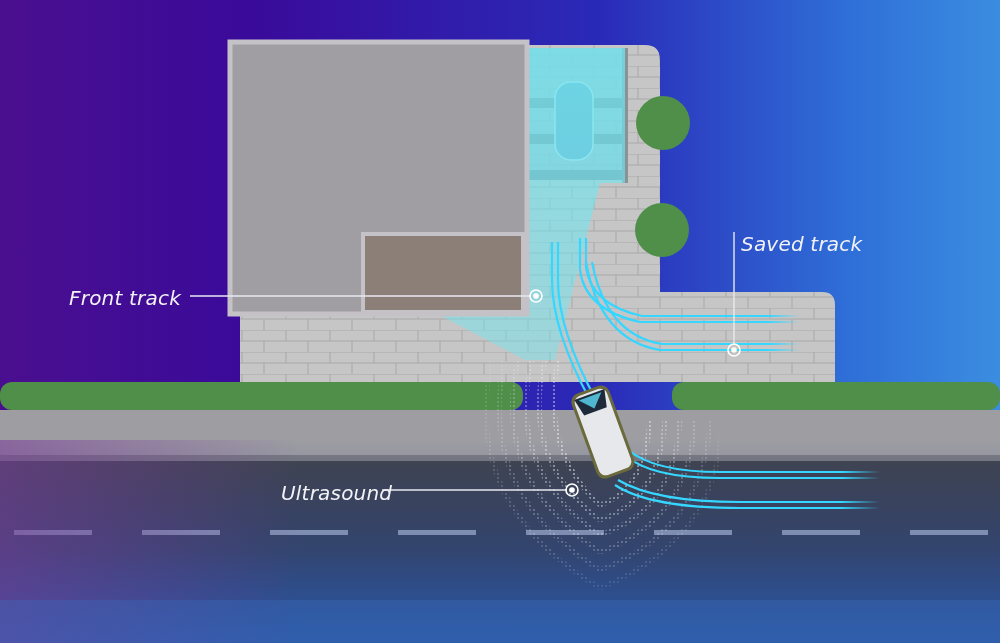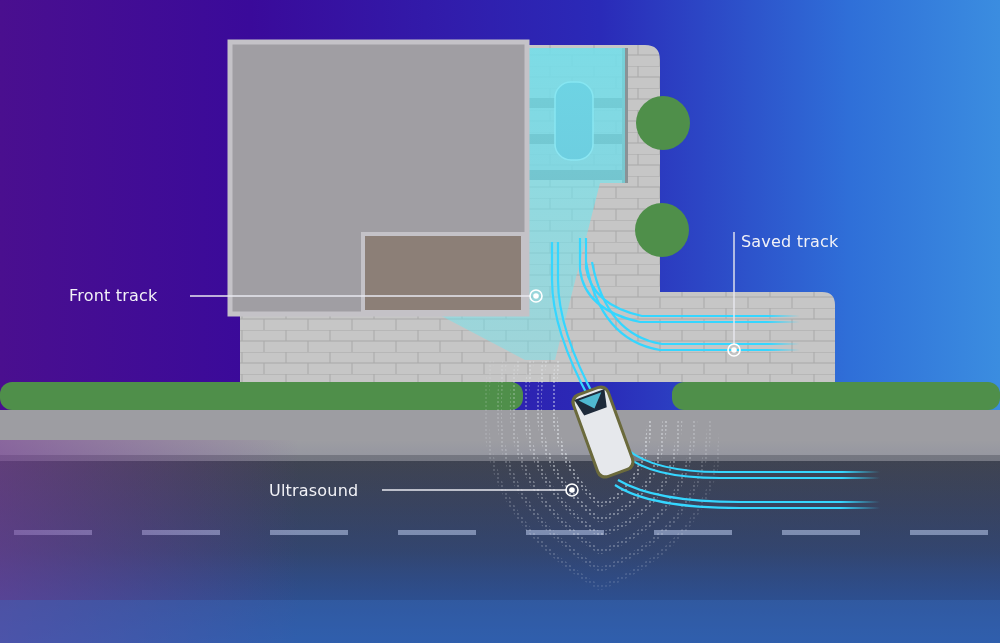--- a/index.html
+++ b/index.html
@@ -1,19 +1,19 @@
 <!DOCTYPE html>
 <html><head>
 <meta charset="utf-8">
 <style>
   html,body{margin:0;padding:0;}
   body{width:1000px;height:643px;overflow:hidden;font-family:"DejaVu Sans","Liberation Sans",sans-serif;}
   #stage{position:relative;width:1000px;height:643px;overflow:hidden;
     background:linear-gradient(90deg,#4a0f8f 0%,#3a0a9a 25%,#2a2ab8 60%,#2f6fd8 85%,#3b8de0 100%);}
-  .label{position:absolute;color:#f2f2f7;font-size:16px;letter-spacing:0.2px;white-space:nowrap;}
+  .label{position:absolute;color:#f2f2f7;font-size:20px;letter-spacing:0.2px;white-space:nowrap;font-style:italic;}
   svg{position:absolute;left:0;top:0;}
 </style>
 </head>
 <body>
 
 <div id="stage">
   <svg width="1000" height="643" viewBox="0 0 1000 643">
     <defs>
       <pattern id="bricks" width="44" height="22" patternUnits="userSpaceOnUse">
         <rect width="44" height="22" fill="#c6c6c6"></rect>
@@ -137,14 +137,14 @@
       <circle cx="536" cy="296" r="2.8" fill="#ffffff"></circle>
       <circle cx="734" cy="350" r="6" fill="none" stroke="#ffffff" stroke-width="1.6"></circle>
       <circle cx="734" cy="350" r="2.8" fill="#ffffff"></circle>
       <circle cx="572" cy="490" r="6" fill="none" stroke="#ffffff" stroke-width="1.6"></circle>
       <circle cx="572" cy="490" r="2.8" fill="#ffffff"></circle>
     </g>
   </svg>
 
   <div class="label" style="left:69px;top:286px;">Front track</div>
   <div class="label" style="left:741px;top:232px;">Saved track</div>
-  <div class="label" style="left:269px;top:481px;">Ultrasound</div>
+  <div class="label" style="left:281px;top:481px;">Ultrasound</div>
 </div>
 
 </body></html>

